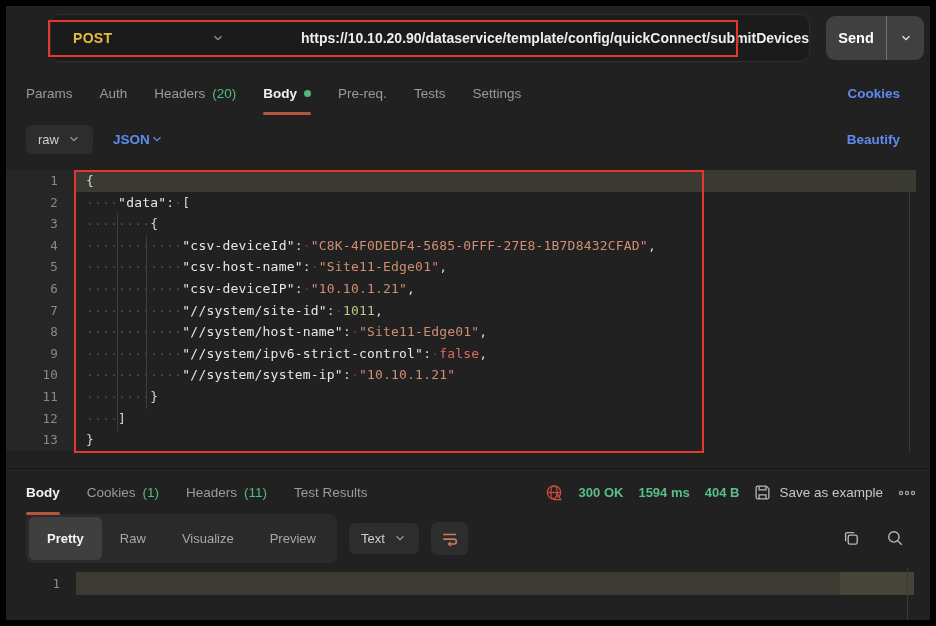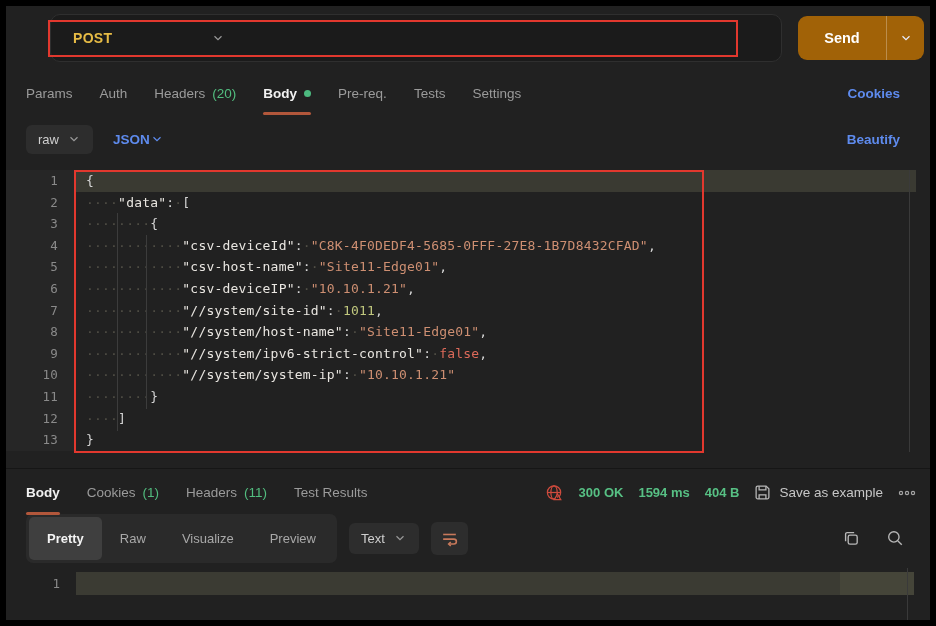--- a/index.html
+++ b/index.html
@@ -9,21 +9,21 @@
   .app { position:relative; width:924px; height:614px; background:#212121; color:#d8d8d8; overflow:hidden; }
 
   
   .url-row { position:relative; height:64px; display:flex; align-items:center; padding:0 6px 0 24px;margin-left:20px; }
   .url-container { flex:1; height:48px; background:#1b1b1b; border:1px solid #2f2f2f; border-radius:10px;
                    display:flex; align-items:center; }
   .method { width:200px; display:flex; align-items:center; justify-content:space-between;
             padding:0 26px 0 22px; cursor:pointer; }
   .method-label { color:#e6bb45; font-weight:bold; font-size:14px; letter-spacing:0.3px; }
   .url-text { font-size:14px; font-weight:bold; color:#ededed; margin-left:50px; white-space:nowrap; }
-  .send-btn { width:126px; height:44px; margin-left:16px; background:#a16207; border-radius:9px;
+  .send-btn { width:126px; height:44px; margin-left:16px; background:#404040; border-radius:9px;
               display:flex; align-items:stretch; color:#fff; cursor:pointer; }
   .send-main { flex:1; display:flex; align-items:center; justify-content:center;
                font-size:14.5px; font-weight:bold; }
   .send-split { width:38px; display:flex; align-items:center; justify-content:center;
                 border-left:1px solid rgba(255,255,255,0.28); }
   .chev { width:14px; height:14px; stroke:#9a9a9a; stroke-width:2; fill:none; }
   .chev.white { stroke:#e8edff; }
   .chev.blue { stroke:#5e8bee; }
   .red-box { position:absolute; border:2px solid #e2382e; pointer-events:none; }
   .red-box.url { left:22px; top:14px; width:690px; height:37px; }
@@ -97,20 +97,21 @@
   <div class="app">
 
     <div class="url-row">
       <div class="url-container">
         <div class="method">
           <span class="method-label">POST</span>
           <svg class="chev" viewBox="0 0 24 24">
               <path d="M6 9l6 6 6-6"></path>
             </svg>
         </div>
+        <div class="url-text">https://10.10.20.90/dataservice/template/config/quickConnect/submitDevices</div>
       </div>
       <div class="send-btn">
         <div class="send-main">Send</div>
         <div class="send-split">
           <svg class="chev white" viewBox="0 0 24 24">
               <path d="M6 9l6 6 6-6"></path>
             </svg>
         </div>
       </div>
       <div class="red-box url"></div>

